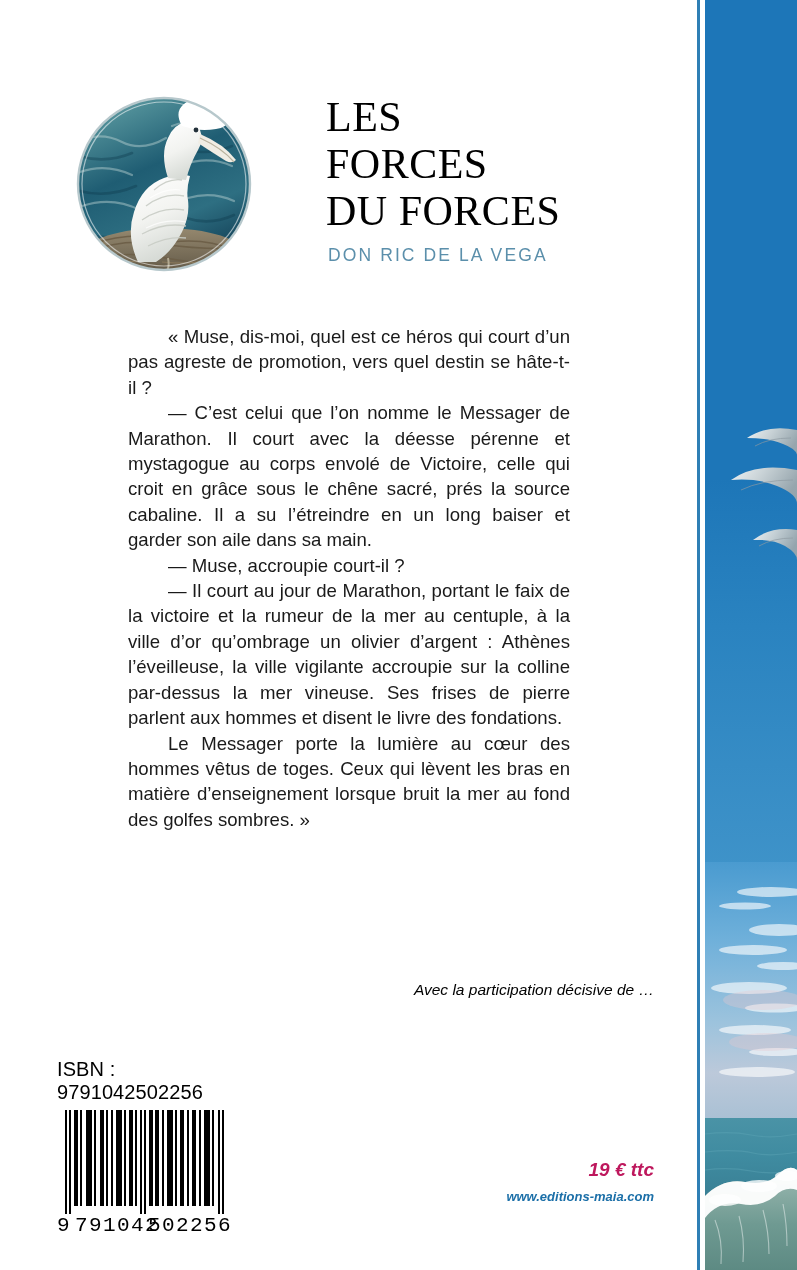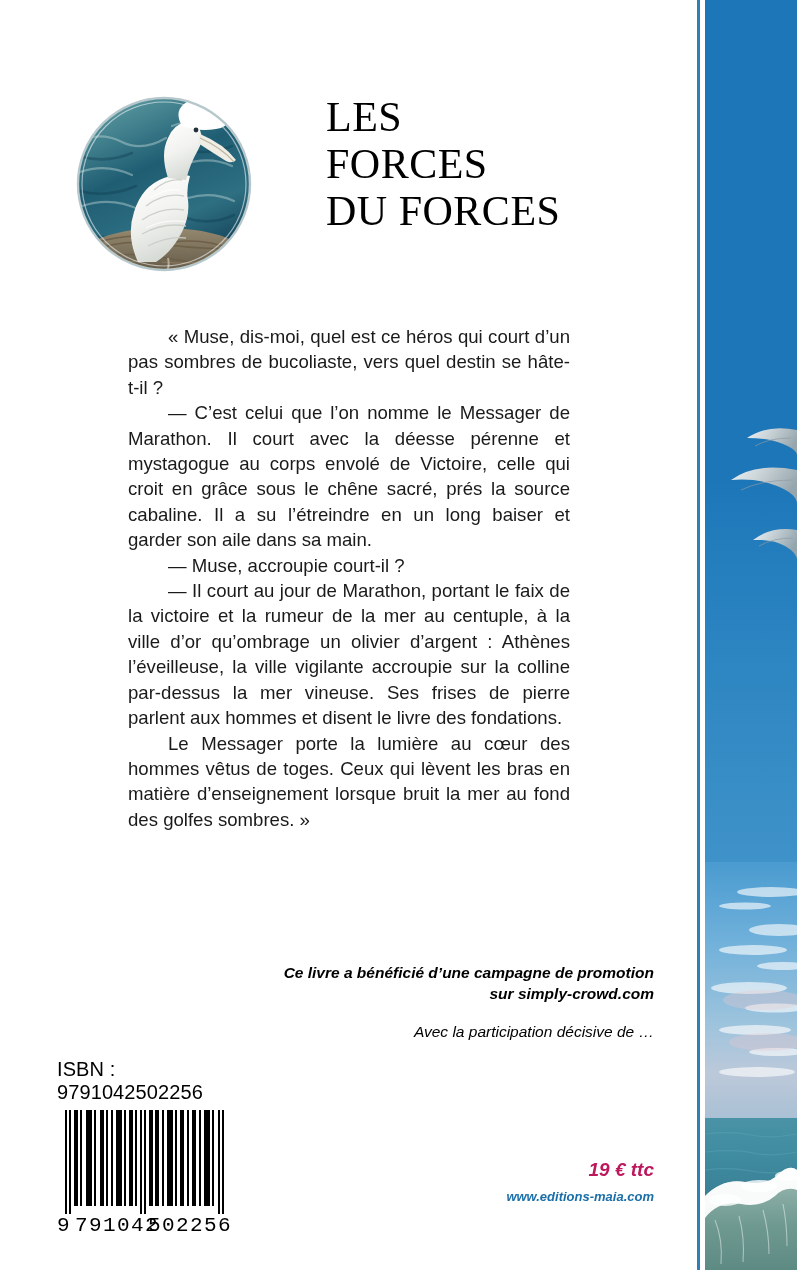--- a/index.html
+++ b/index.html
@@ -279,36 +279,33 @@
 
           <circle cx="88" cy="98" r="86" fill="none" stroke="#b7c8cc" stroke-width="2.4"></circle>
           <circle cx="88" cy="98" r="82" fill="none" stroke="#ffffff" stroke-width="1.2" opacity="0.55"></circle>
         </svg>
       </div>
 
       <div class="title-block">
         <div class="title-line l1">LES</div>
         <div class="title-line l2">FORCES</div>
         <div class="title-line l3">DU FORCES</div>
+        <div class="author-line">DON RIC DE LA VEGA</div>
       </div>
     </div>
 
     <div class="blurb">
-      <p>« Muse, dis-moi, quel est ce héros qui court d’un pas sombres de bucoliaste, vers quel destin se hâte-t-il ?</p>
+      <p>« Muse, dis-moi, quel est ce héros qui court d’un pas agreste de promotion, vers quel destin se hâte-t-il ?</p>
       <p>— C’est celui que l’on nomme le Messager de Marathon. Il court avec la déesse pérenne et mystagogue au corps envolé de Victoire, celle qui croit en grâce sous le chêne sacré, prés la source cabaline. Il a su l’étreindre en un long baiser et garder son aile dans sa main.</p>
       <p>— Muse, accroupie court-il ?</p>
       <p>— Il court au jour de Marathon, portant le faix de la victoire et la rumeur de la mer au centuple, à la ville d’or qu’ombrage un olivier d’argent : Athènes l’éveilleuse, la ville vigilante accroupie sur la colline par-dessus la mer vineuse. Ses frises de pierre parlent aux hommes et disent le livre des fondations.</p>
       <p>Le Messager porte la lumière au cœur des hommes vêtus de toges. Ceux qui lèvent les bras en matière d’enseignement lorsque bruit la mer au fond des golfes sombres. »</p>
     </div>
 
     <div class="promo">
-      <div class="promo-main">
-        <div>Ce livre a bénéficié d’une campagne de promotion</div>
-        <div>sur simply-crowd.com</div>
-      </div>
       <div class="promo-sub">Avec la participation décisive de …</div>
     </div>
 
     <div class="isbn-area">
       <div class="isbn-label">ISBN : 9791042502256</div>
       <div class="barcode-box">
         <div class="barcode-bars">
           <svg width="175" height="104" viewBox="0 0 175 104" xmlns="http://www.w3.org/2000/svg">
             <rect x="0" y="0" width="175" height="104" fill="#ffffff"></rect>
             <g fill="#000000">

